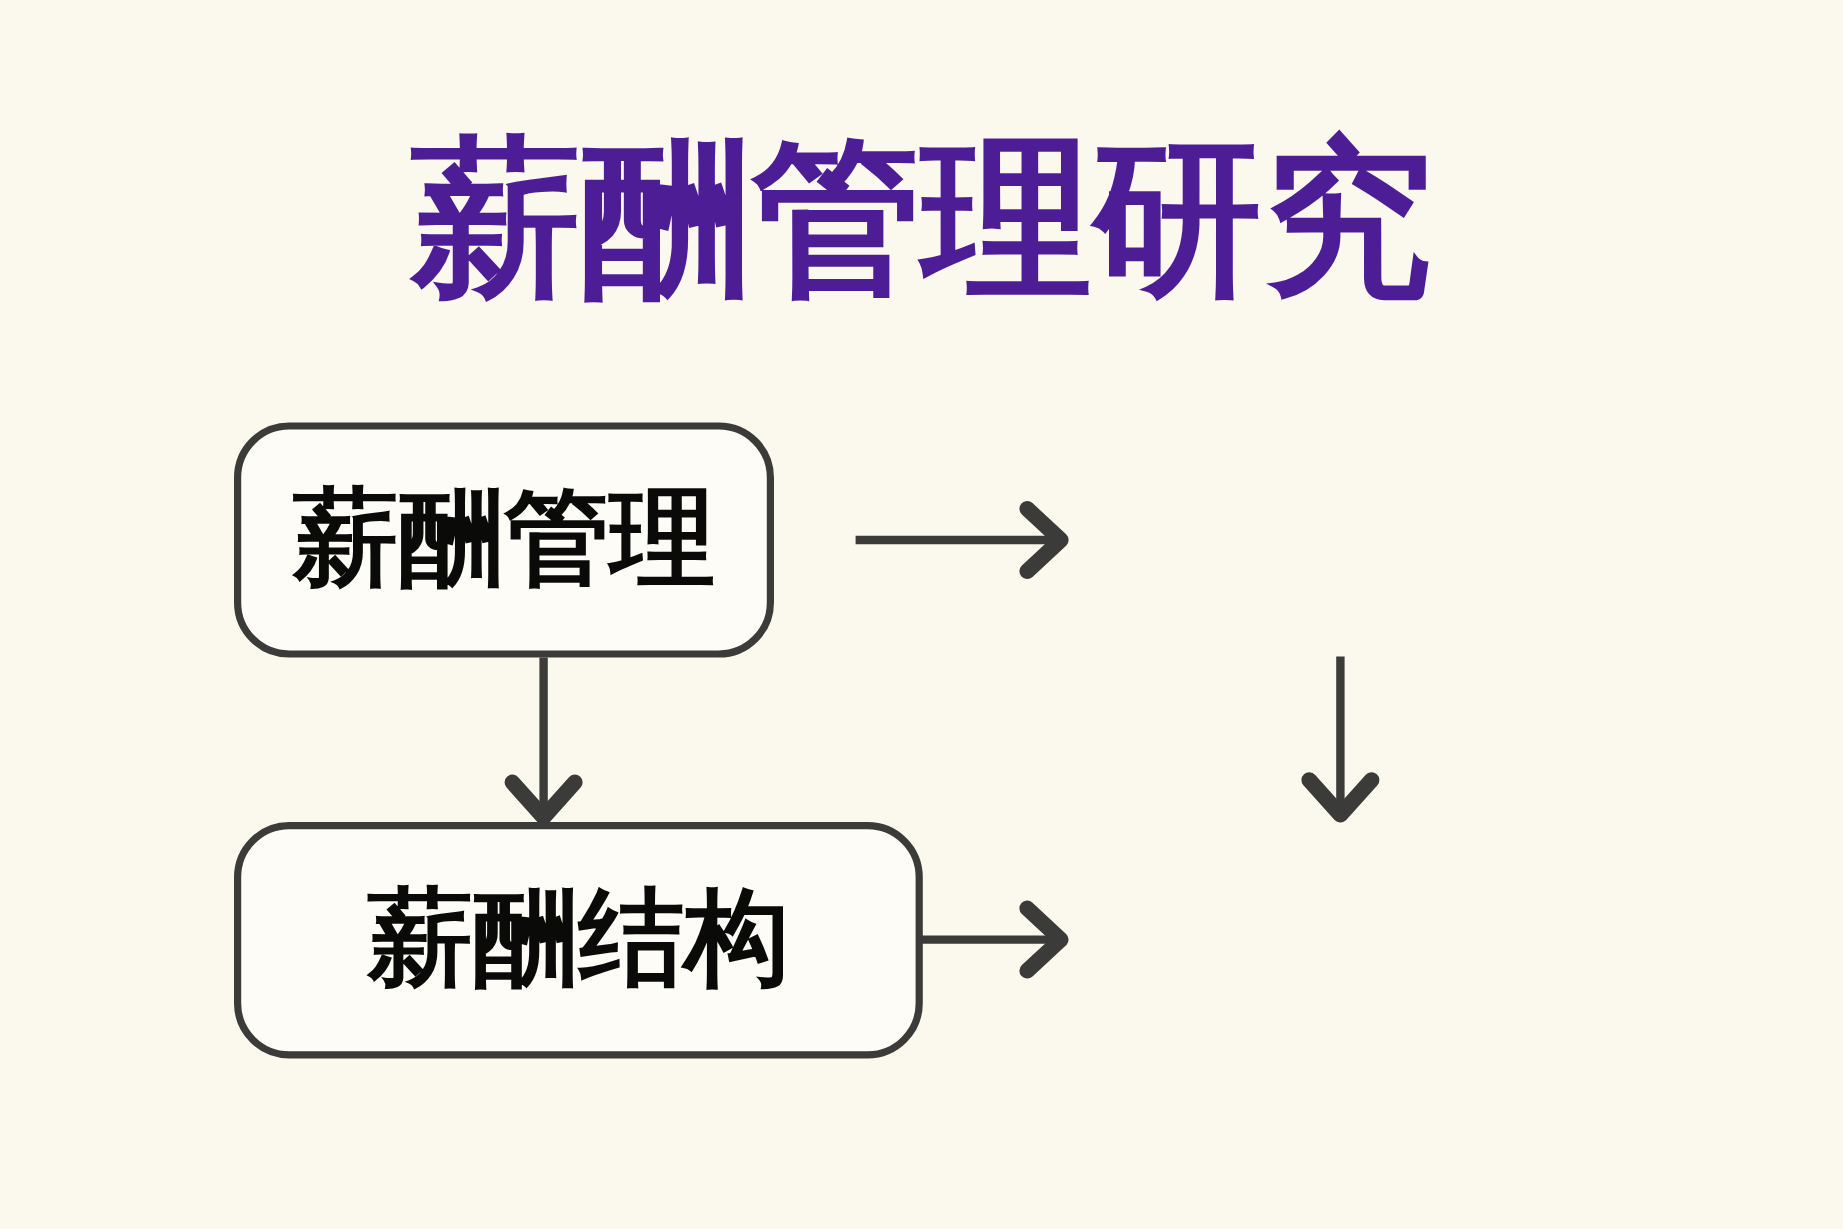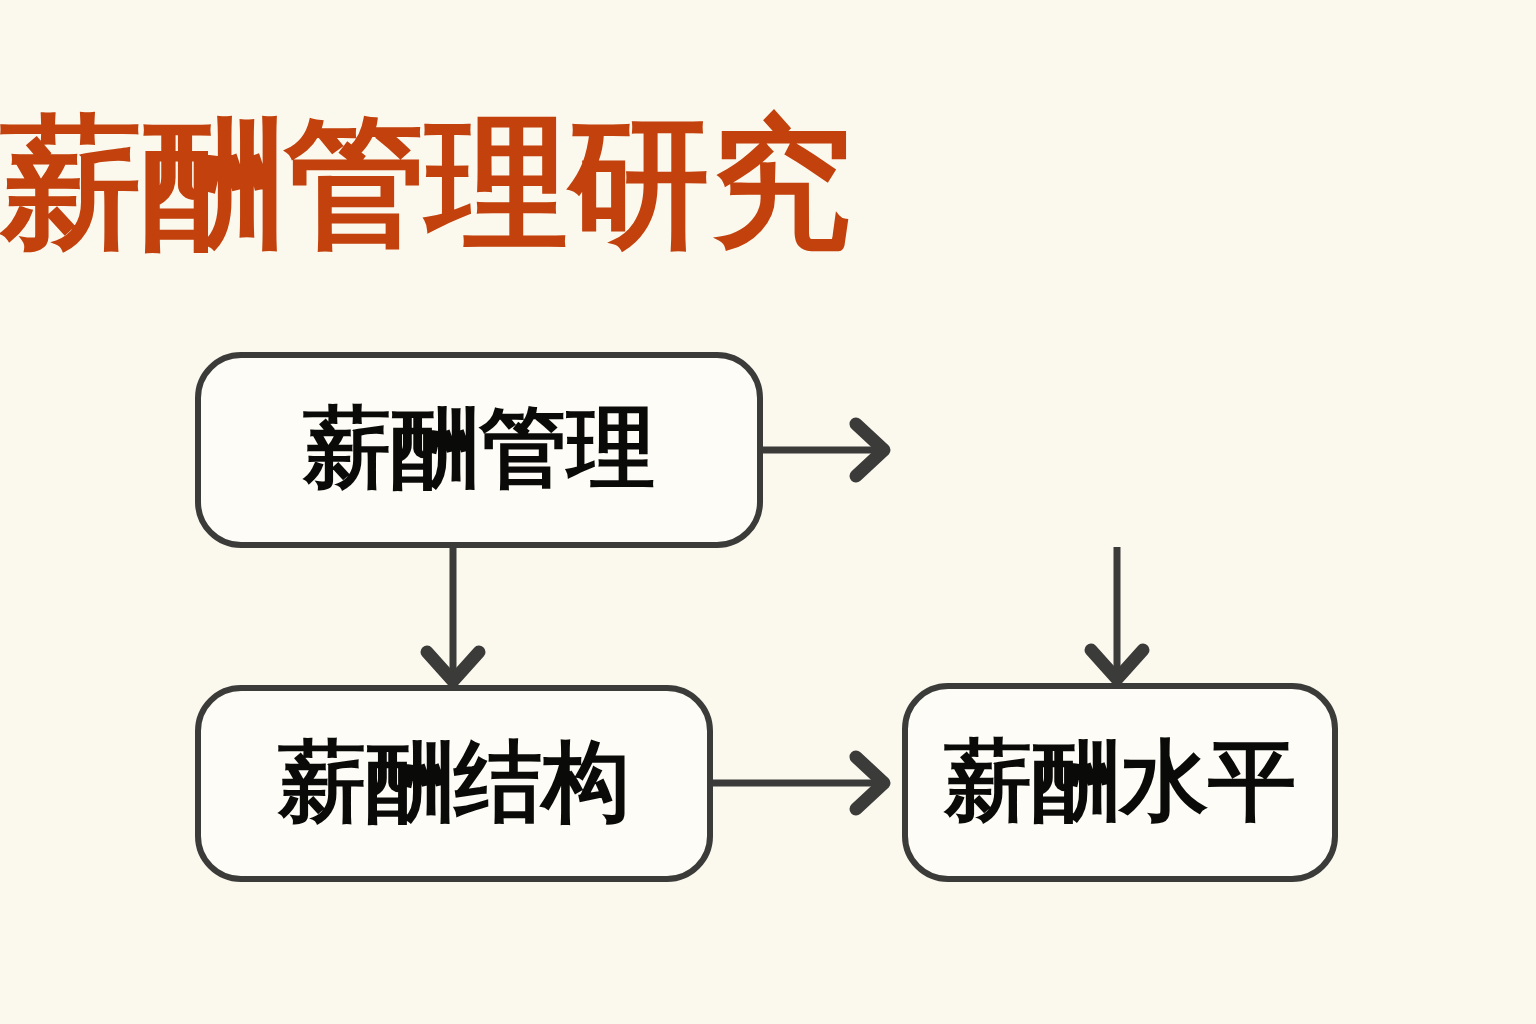--- a/index.html
+++ b/index.html
@@ -20,24 +20,25 @@
     height: 1024px;
     background: #fbf8ee;
   }
 
   
   #diagram-title {
     position: absolute;
     left: 0;
     top: 112px;
     width: 1536px;
+    text-align: center;
     font-size: 142px;
     line-height: 1.0;
     font-weight: 700;
-    color: #c2410c;
+    color: #4c1d95;
     letter-spacing: 0px;
     white-space: nowrap;
   }
 
   
   .node {
     position: absolute;
     box-sizing: border-box;
     background: #fdfcf6;
     border: 6px solid #3b3b39;
@@ -48,23 +49,23 @@
   }
   .node-label {
     font-size: 88px;
     line-height: 1.0;
     font-weight: 700;
     color: #0a0a09;
     white-space: nowrap;
     letter-spacing: 0px;
     transform: translateY(-2px);
   }
-  #node-0 { left: 195px; top: 352px; width: 568px; height: 196px; }
+  #node-0 { left: 195px; top: 352px; width: 450px; height: 196px; }
   #node-1 { left: 902px; top: 350px; width: 436px; height: 197px; }
-  #node-2 { left: 195px; top: 685px; width: 518px; height: 197px; }
+  #node-2 { left: 195px; top: 685px; width: 574px; height: 197px; }
   #node-3 { left: 902px; top: 683px; width: 436px; height: 199px; }
 
   
   #connectors {
     position: absolute;
     left: 0;
     top: 0;
     width: 1536px;
     height: 1024px;
     pointer-events: none;
@@ -115,17 +116,14 @@
 
   <div class="node" id="node-0">
     <span class="node-label">薪酬管理</span>
   </div>
 
 
   <div class="node" id="node-2">
     <span class="node-label">薪酬结构</span>
   </div>
 
-  <div class="node" id="node-3">
-    <span class="node-label">薪酬水平</span>
-  </div>
 
 </div>
 
 </body></html>

